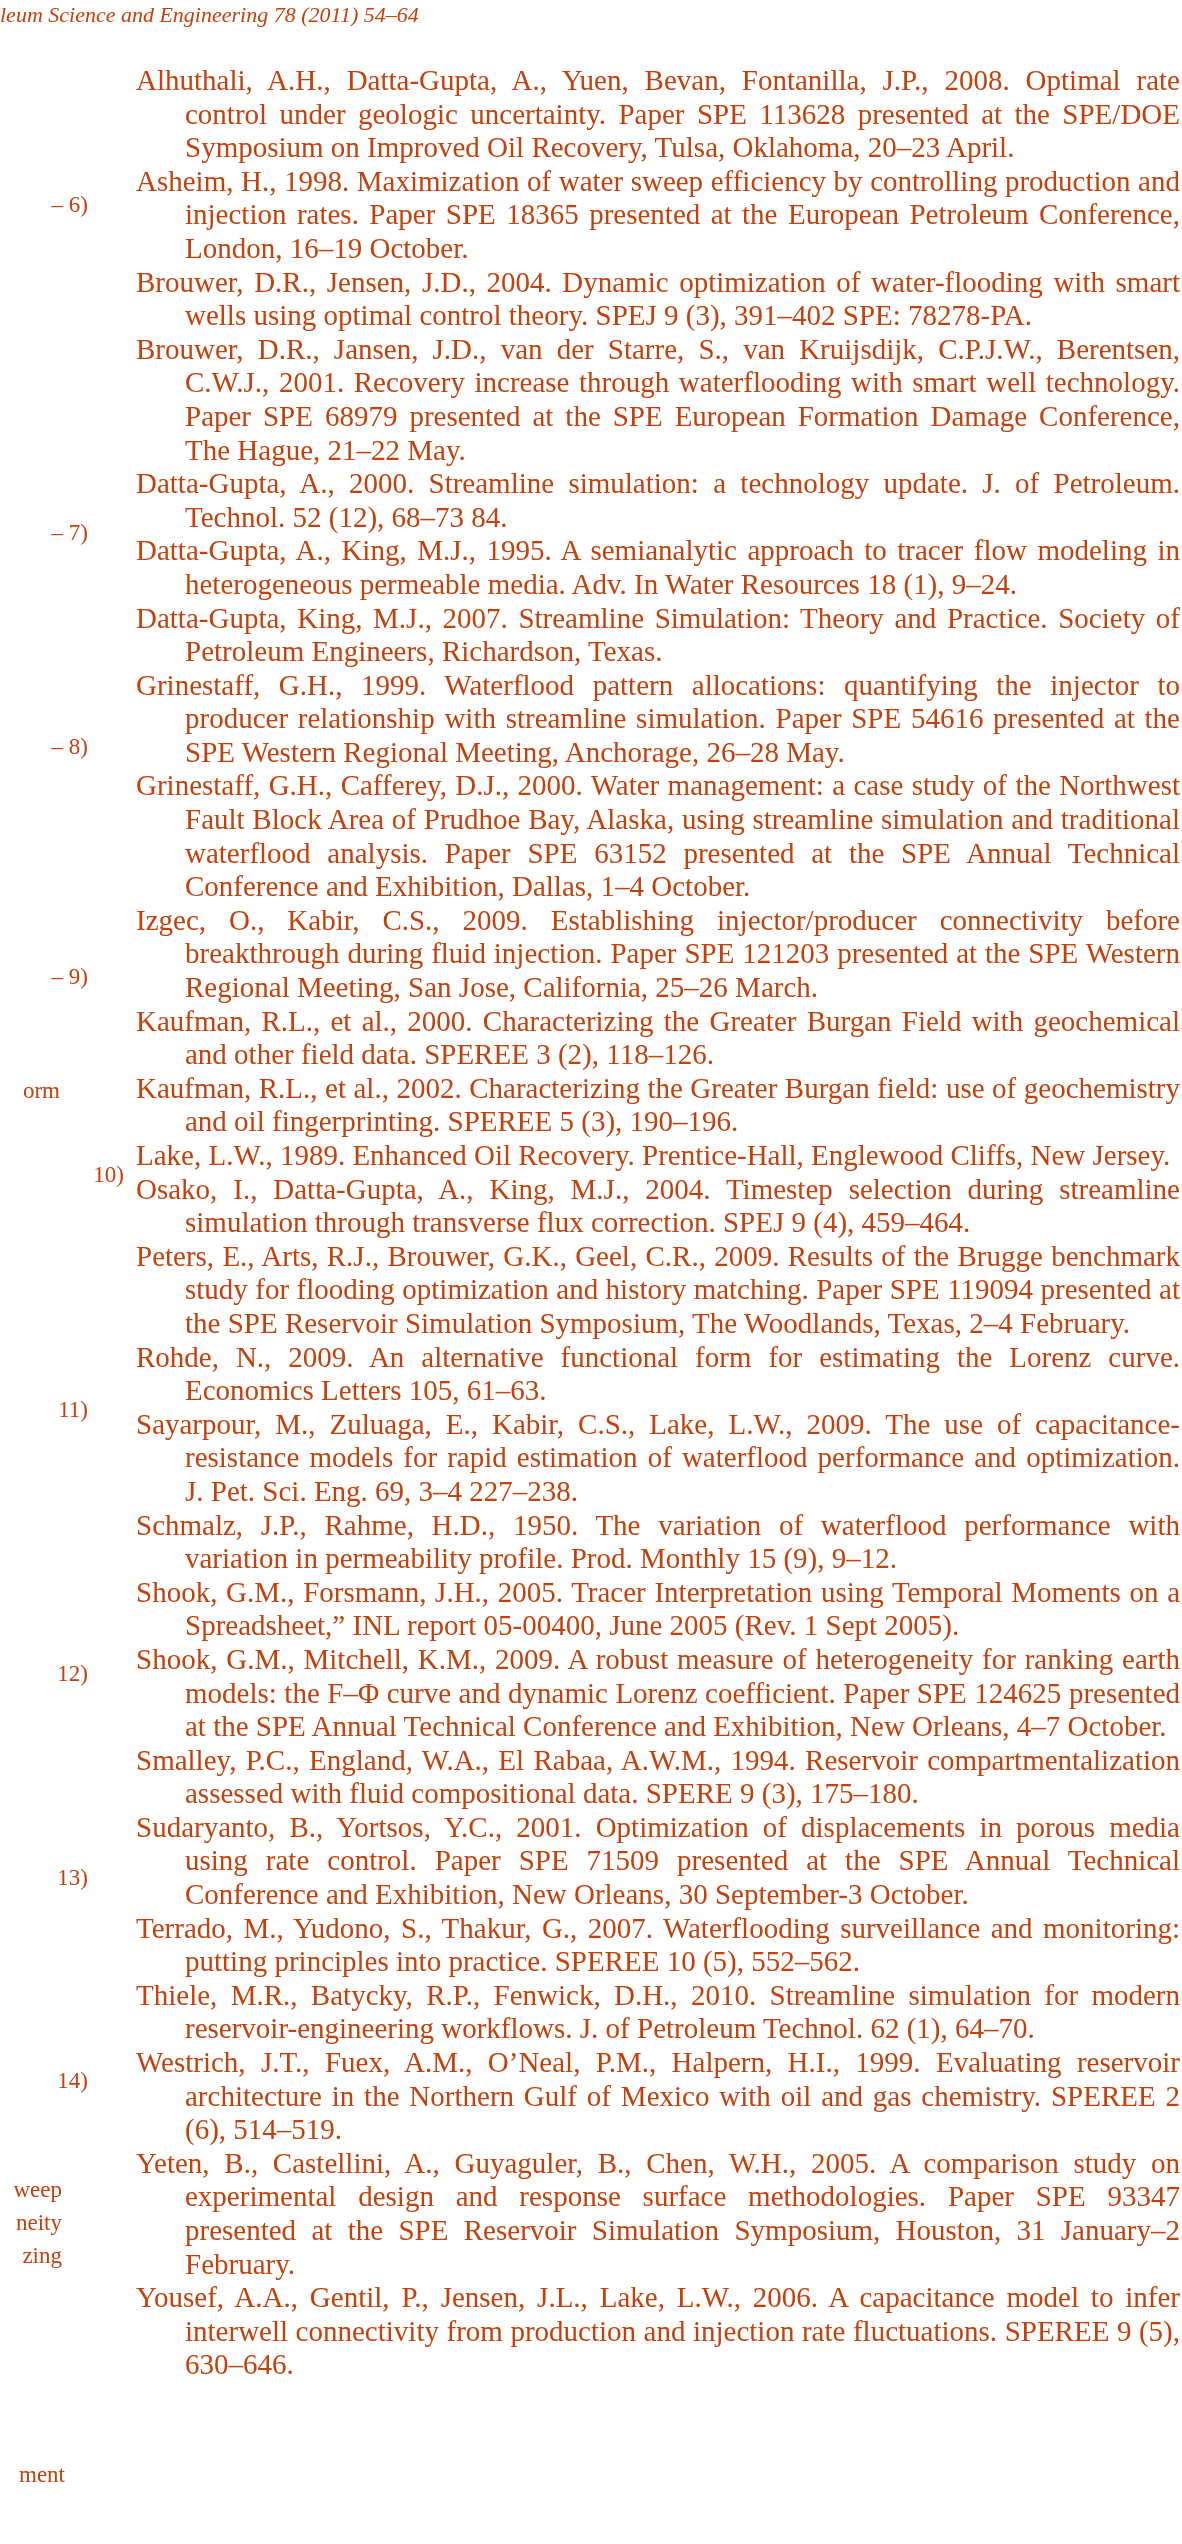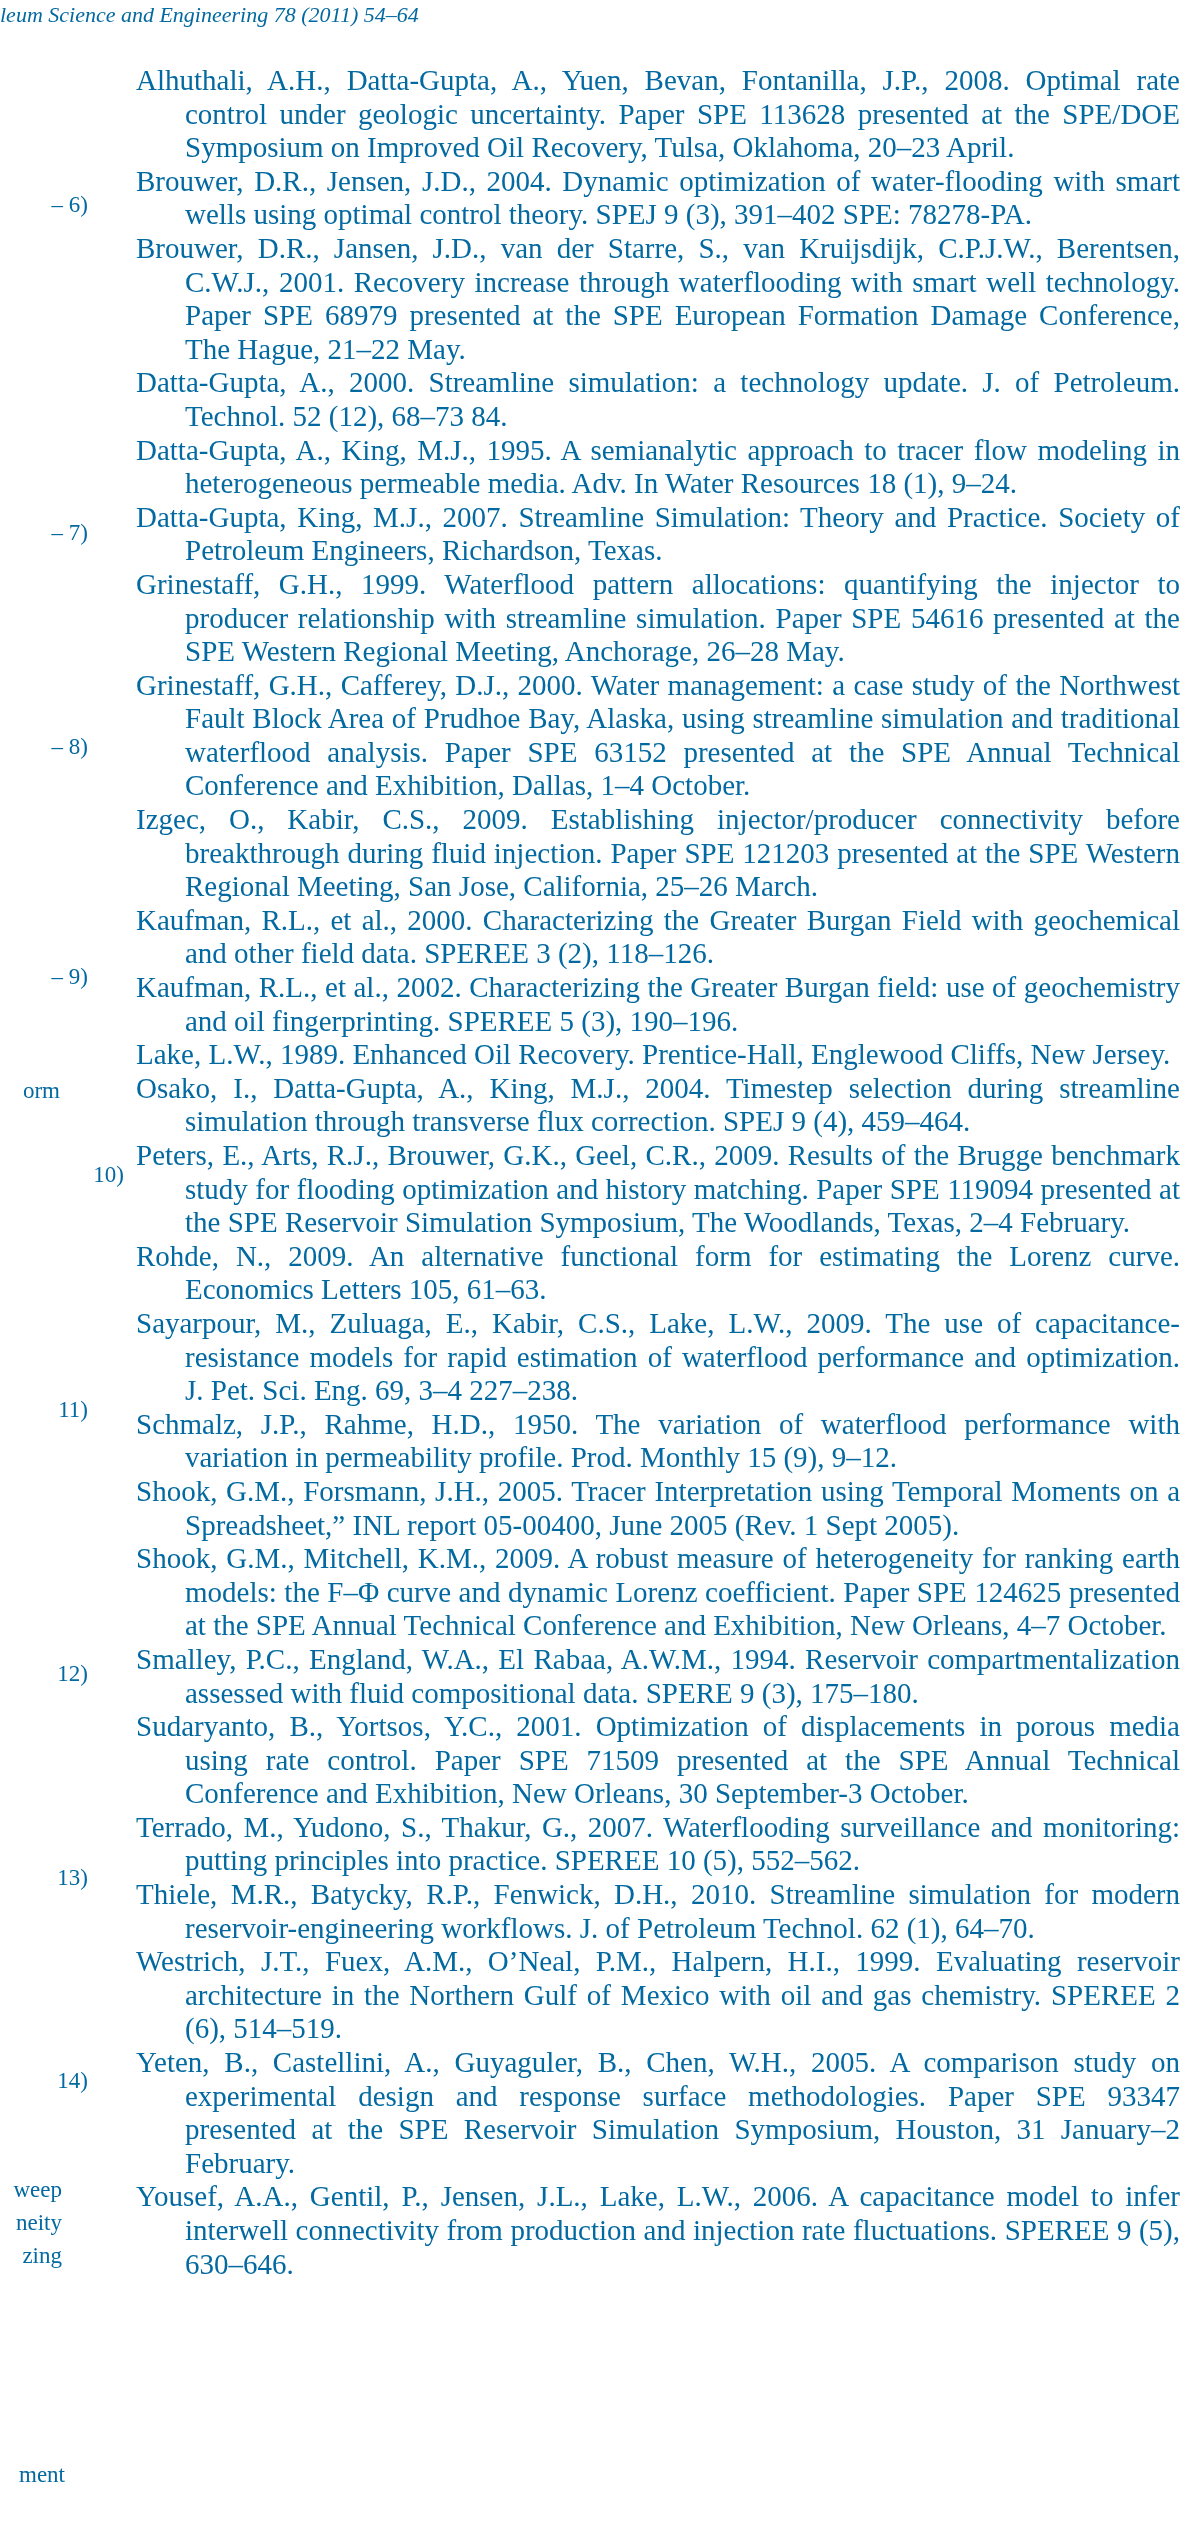--- a/index.html
+++ b/index.html
@@ -5,21 +5,21 @@
   html, body {
     margin: 0;
     padding: 0;
     background: #ffffff;
   }
   .page {
     position: relative;
     width: 1182px;
     height: 2544px;
     background: #ffffff;
-    color: #0369a1;
+    color: #c2410c;
     font-family: "Liberation Serif", "DejaVu Serif", serif;
     overflow: hidden;
   }
   .running-header {
     position: absolute;
     top: 2px;
     left: 0;
     font-style: italic;
     font-size: 22px;
     line-height: 26px;
@@ -72,20 +72,21 @@
       <div class="fragment" style="top: 1861px; width: 88px;">13)</div>
       <div class="fragment" style="top: 2064px; width: 88px;">14)</div>
       <div class="fragment" style="top: 2173px; width: 62px;">weep</div>
       <div class="fragment" style="top: 2206px; width: 62px;">neity</div>
       <div class="fragment" style="top: 2239px; width: 62px;">zing</div>
       <div class="fragment" style="top: 2458px; width: 65px;">ment</div>
     </div>
 
   <div class="refs">
       <p class="ref">Alhuthali, A.H., Datta-Gupta, A., Yuen, Bevan, Fontanilla, J.P., 2008. Optimal rate control under geologic uncertainty. Paper SPE 113628 presented at the SPE/DOE Symposium on Improved Oil Recovery, Tulsa, Oklahoma, 20–23 April.</p>
+      <p class="ref">Asheim, H., 1998. Maximization of water sweep efficiency by controlling production and injection rates. Paper SPE 18365 presented at the European Petroleum Conference, London, 16–19 October.</p>
       <p class="ref">Brouwer, D.R., Jensen, J.D., 2004. Dynamic optimization of water-flooding with smart wells using optimal control theory. SPEJ 9 (3), 391–402 SPE: 78278-PA.</p>
       <p class="ref">Brouwer, D.R., Jansen, J.D., van der Starre, S., van Kruijsdijk, C.P.J.W., Berentsen, C.W.J., 2001. Recovery increase through waterflooding with smart well technology. Paper SPE 68979 presented at the SPE European Formation Damage Conference, The Hague, 21–22 May.</p>
       <p class="ref">Datta-Gupta, A., 2000. Streamline simulation: a technology update. J. of Petroleum. Technol. 52 (12), 68–73 84.</p>
       <p class="ref">Datta-Gupta, A., King, M.J., 1995. A semianalytic approach to tracer flow modeling in heterogeneous permeable media. Adv. In Water Resources 18 (1), 9–24.</p>
       <p class="ref">Datta-Gupta, King, M.J., 2007. Streamline Simulation: Theory and Practice. Society of Petroleum Engineers, Richardson, Texas.</p>
       <p class="ref">Grinestaff, G.H., 1999. Waterflood pattern allocations: quantifying the injector to producer relationship with streamline simulation. Paper SPE 54616 presented at the SPE Western Regional Meeting, Anchorage, 26–28 May.</p>
       <p class="ref">Grinestaff, G.H., Cafferey, D.J., 2000. Water management: a case study of the Northwest Fault Block Area of Prudhoe Bay, Alaska, using streamline simulation and traditional waterflood analysis. Paper SPE 63152 presented at the SPE Annual Technical Conference and Exhibition, Dallas, 1–4 October.</p>
       <p class="ref">Izgec, O., Kabir, C.S., 2009. Establishing injector/producer connectivity before breakthrough during fluid injection. Paper SPE 121203 presented at the SPE Western Regional Meeting, San Jose, California, 25–26 March.</p>
       <p class="ref">Kaufman, R.L., et al., 2000. Characterizing the Greater Burgan Field with geochemical and other field data. SPEREE 3 (2), 118–126.</p>
       <p class="ref">Kaufman, R.L., et al., 2002. Characterizing the Greater Burgan field: use of geochemistry and oil fingerprinting. SPEREE 5 (3), 190–196.</p>

